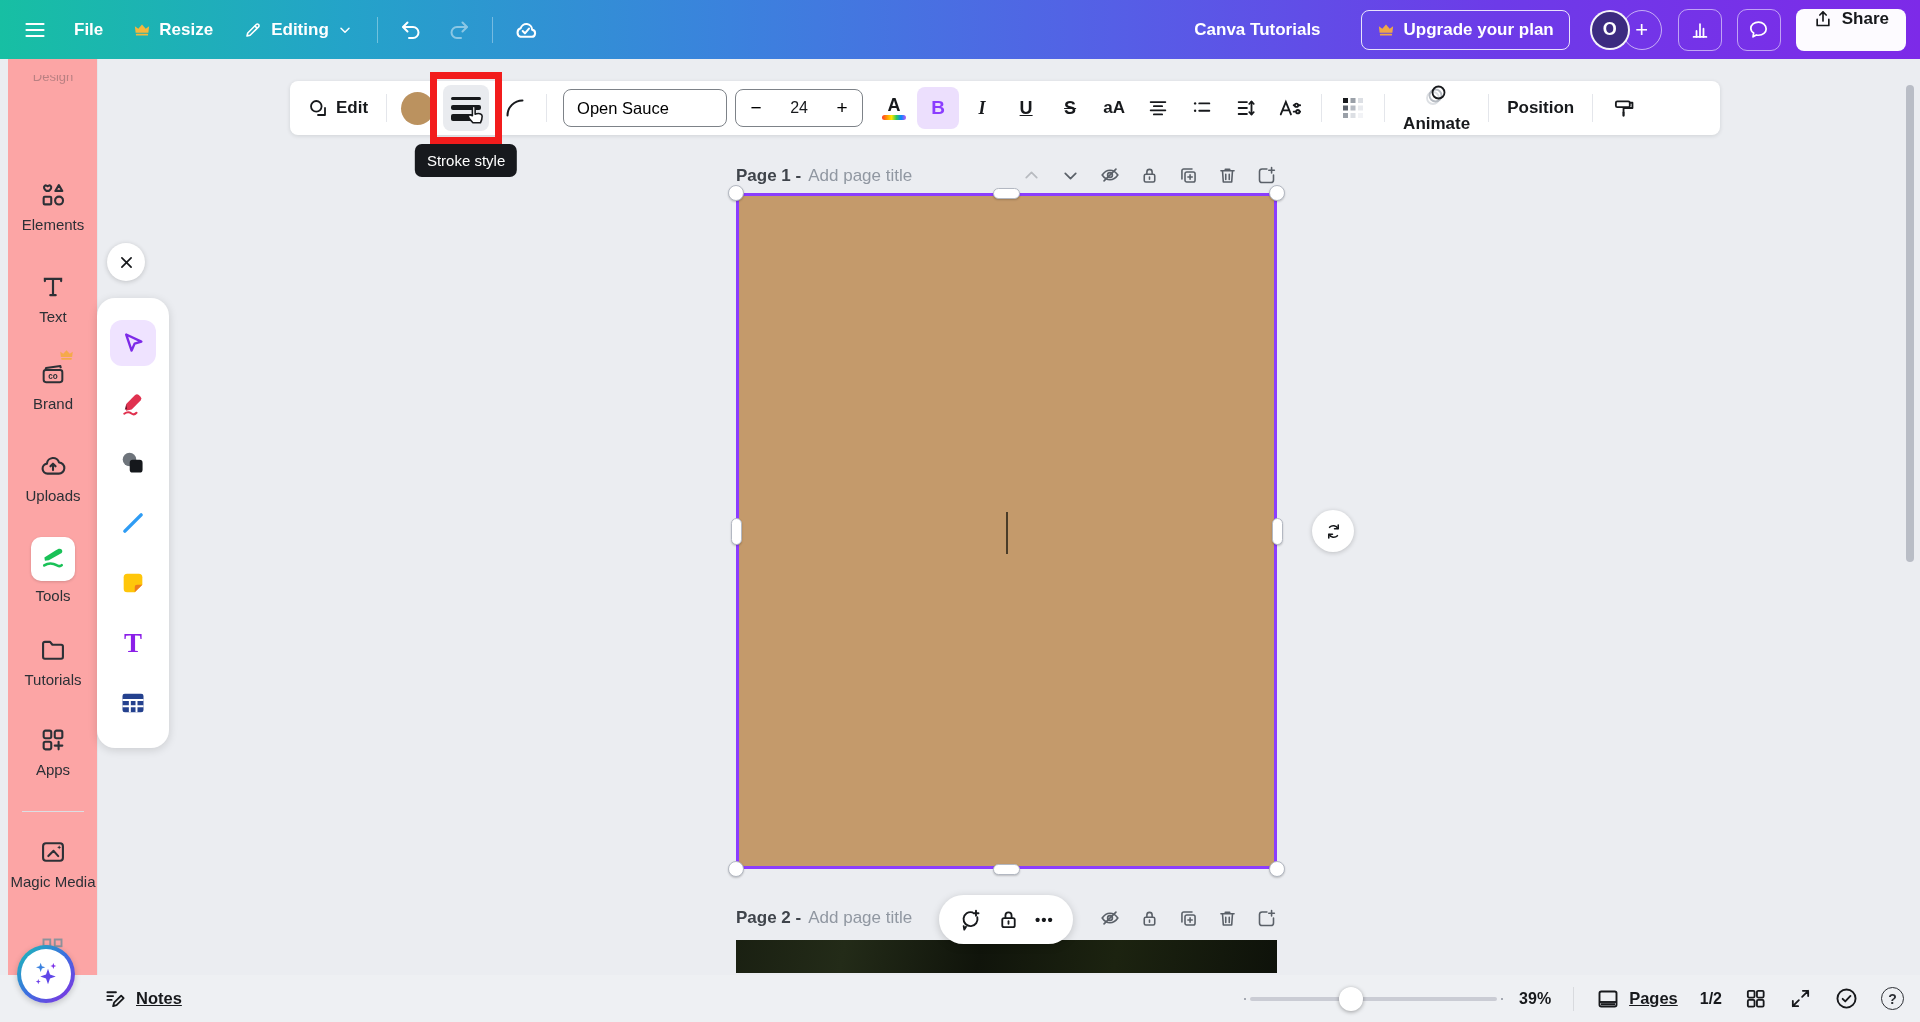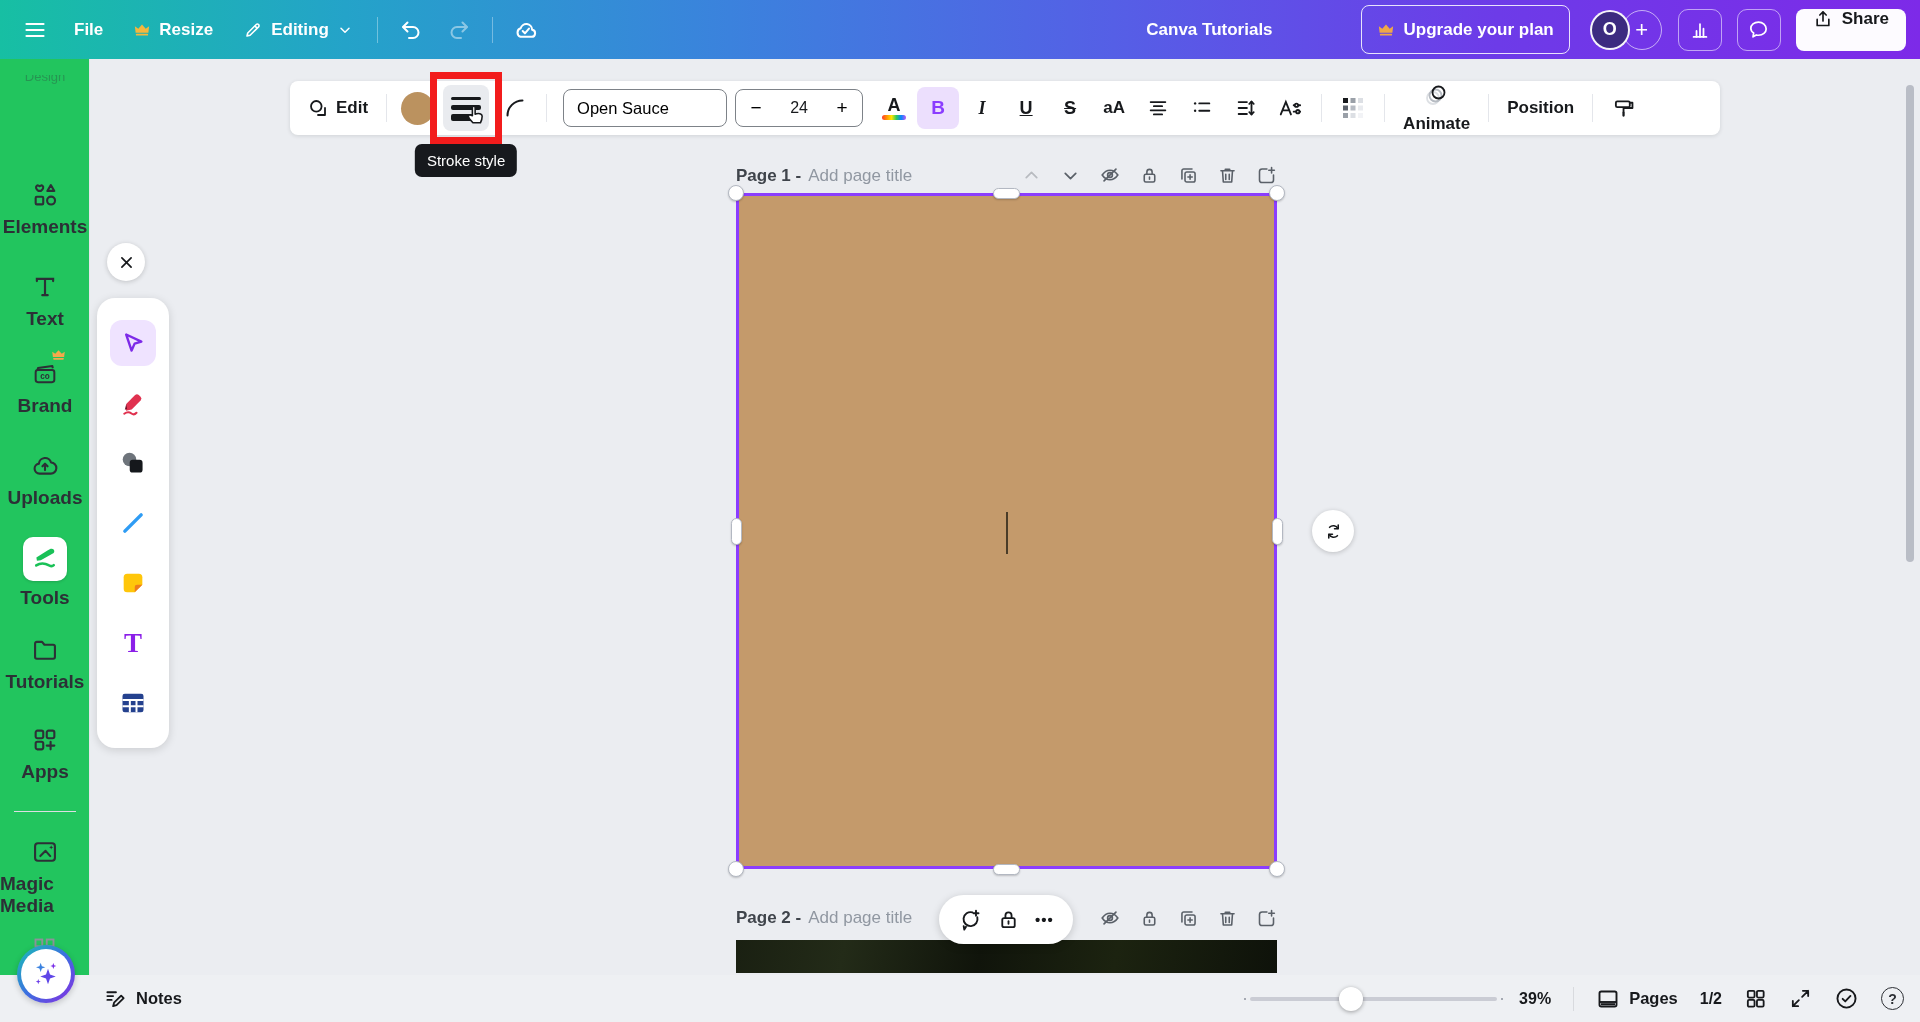--- a/index.html
+++ b/index.html
@@ -12,22 +12,22 @@
   .topbar { position:absolute; left:0; top:0; width:1920px; height:59px; z-index:40;
     display:flex; align-items:center; padding:0 14px; gap:6px;
     background:linear-gradient(90deg, var(--topbar-teal,#17bfa3) 0%, #24a3c9 18%, #3b82dd 38%, #555fe6 58%, #6d3be8 78%, var(--topbar-purple,#7d2ae8) 100%); }
   .tb-btn { display:flex; align-items:center; gap:8px; height:40px; padding:0 12px; border-radius:8px;
     color:#fff; font-size:17px; font-weight:600; cursor:pointer; background:transparent; border:none; }
   .tb-sep { width:1px; height:26px; background:rgba(255,255,255,.35); margin:0 6px; }
   .tb-icnbtn { width:42px; height:40px; display:flex; align-items:center; justify-content:center; border-radius:8px; color:#fff; }
   .dim { opacity:.45; }
   .spacer { flex:1; }
   .doc-title { color:#fff; font-size:17px; font-weight:600; margin-right:34px; cursor:pointer; }
-  .upgrade-btn { display:flex; align-items:center; gap:9px; height:49px; padding:0 15px; border:1.5px solid rgba(255,255,255,.85);
-    border-radius:8px; color:#fff; font-size:17px; font-weight:600; cursor:pointer; background:transparent; margin-right:14px;margin-left:48px; }
+  .upgrade-btn { display:flex; align-items:center; gap:9px; height:40px; padding:0 15px; border:1.5px solid rgba(255,255,255,.85);
+    border-radius:8px; color:#fff; font-size:17px; font-weight:600; cursor:pointer; background:transparent; margin-right:14px; }
   .avatar-group { display:flex; align-items:center; margin-right:10px; }
   .avatar { width:40px; height:40px; border-radius:50%; background:#3c2b80; border:2px solid rgba(255,255,255,.95);
     color:#fff; font-size:18px; font-weight:700; display:flex; align-items:center; justify-content:center; z-index:2; cursor:pointer; }
   .avatar-plus { width:40px; height:40px; border-radius:50%; border:1.5px solid rgba(255,255,255,.6); margin-left:-8px;
     color:#fff; font-size:22px; font-weight:400; display:flex; align-items:center; justify-content:center; cursor:pointer; }
   .outline-sq { width:44px; height:42px; border:1px solid rgba(255,255,255,.55); border-radius:10px;
     display:flex; align-items:center; justify-content:center; color:#fff; margin-right:9px; cursor:pointer; background:transparent; }
   .share-btn { display:flex; gap:9px; height:42px; padding:0 17px; background:#fdfbff; border:none;
     border-radius:8px; color:#17191c; font-size:17px; font-weight:700; cursor:pointer; }
 
@@ -55,25 +55,25 @@
   .colorA { display:flex; flex-direction:column; align-items:center; justify-content:center; gap:2px; }
   .colorA .A { font-size:18px; font-weight:700; line-height:16px; }
   .rainbow { width:24px; height:5px; border-radius:3px; background:linear-gradient(90deg,#ff3b30,#ff9500,#ffe600,#2ecc5e,#0a84ff,#bf5af2); }
   .bold-active { background:var(--bold-active-bg,#ecdffd); color:var(--accent-purple,#8b3dff); font-weight:800; font-size:19px; }
   .it { font-style:italic; font-size:18px; font-weight:600; font-family:"Liberation Serif",serif; }
   .un { text-decoration:underline; font-size:18px; }
   .st { text-decoration:line-through; font-size:18px; }
   .animate-btn, .position-btn { font-weight:600;flex-direction:column; }
 
   
-  .sidebar { position:absolute; left:0; top:59px; width:90px; height:916px; background:#22c55e; border-right:1px solid #e5e6ea; z-index:5; }
+  .sidebar { position:absolute; left:8px; top:59px; width:90px; height:916px; background:#fca5a5; border-right:1px solid #e5e6ea; z-index:5; }
   .design-peek { position:absolute; top:16px; left:0; width:90px; height:13px; overflow:hidden; text-align:center; opacity:.32; }
   .design-peek span { font-size:13px; font-weight:500; color:#30343a; display:block; margin-top:-6px; }
   .sb-item { position:absolute; left:0; width:90px; display:flex; flex-direction:column; align-items:center; gap:6px; cursor:pointer; }
-  .sb-item .lbl { font-size:19px; font-weight:700; color:#2c3036; }
+  .sb-item .lbl { font-size:15px; font-weight:400; color:#2c3036; }
   .sb-iconwrap { position:relative; width:30px; height:30px; display:flex; align-items:center; justify-content:center; }
   .tools-active { width:44px; height:44px; background:#fff; border-radius:10px; box-shadow:0 1px 3px rgba(0,0,0,.16);
     display:flex; align-items:center; justify-content:center; }
   .sb-crown { position:absolute; top:-11px; right:-6px; }
   .sb-div { position:absolute; top:752px; left:14px; width:62px; height:1px; background:#dcdee3; }
   .qr-btn { position:absolute; top:876px; left:31px; cursor:pointer; }
 
   
   .assistant { position:absolute; left:17px; top:945px; width:58px; height:58px; border-radius:50%; z-index:45; cursor:pointer;
     background:linear-gradient(135deg,#19c3b4,#3b6fe0 50%,#8a2be2); padding:4px; box-shadow:0 2px 6px rgba(0,0,0,.2); }
@@ -114,21 +114,21 @@
   .page2strip { position:absolute; left:736px; top:940px; width:541px; height:33px;
     background:linear-gradient(100deg,#1a2012 0%,#232b18 20%,#10140b 45%,#1c2310 70%,#0e120a 100%); z-index:3; }
 
   
   .scrollthumb { position:absolute; right:6px; top:85px; width:8px; height:477px; border-radius:4px; background:#b9bdc6; z-index:5; cursor:pointer; }
 
   
   .bottombar { position:absolute; left:0; bottom:0; width:1920px; height:47px; background:#eef0f3; display:flex; align-items:center;
     padding:0 16px 0 104px; z-index:20; }
   .bb-btn { display:flex; align-items:center; gap:9px; font-size:16.5px; font-weight:600; color:#17191c; background:transparent;
-    border:none; cursor:pointer; }
+    border:none; cursor:pointer;text-decoration:underline; }
   .bb-right { margin-left:auto; display:flex; align-items:center; gap:22px; }
   .zoom-slider { position:relative; width:247px; height:24px; cursor:pointer; }
   .zoom-track { position:absolute; left:0; right:0; top:10px; height:4px; border-radius:2px; background:#caccd4; }
   .zoom-track::before, .zoom-track::after { content:""; position:absolute; top:1px; width:2px; height:2px; border-radius:50%; background:#8d929c; }
   .zoom-track::before { left:-6px; } .zoom-track::after { right:-6px; }
   .zoom-thumb { position:absolute; left:36%; top:0; width:24px; height:24px; border-radius:50%; background:#fff;
     box-shadow:0 1px 4px rgba(0,0,0,.35); }
   .bb-sep { width:1px; height:24px; background:#d8dade; }
   .bb-label { font-size:16px; font-weight:600; }
   .bb-icn { display:flex; cursor:pointer; color:#2c2f34; }

